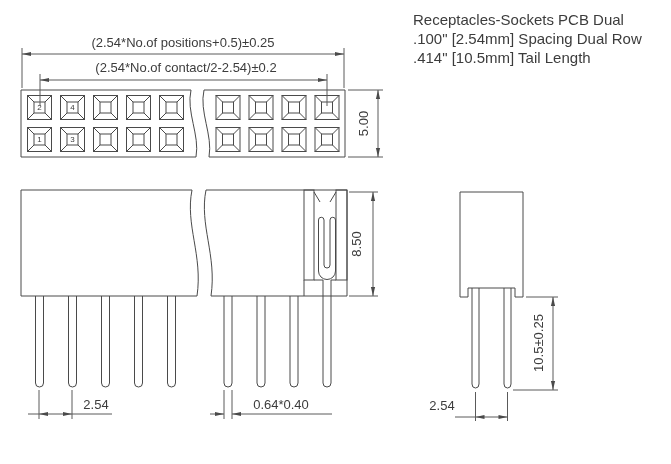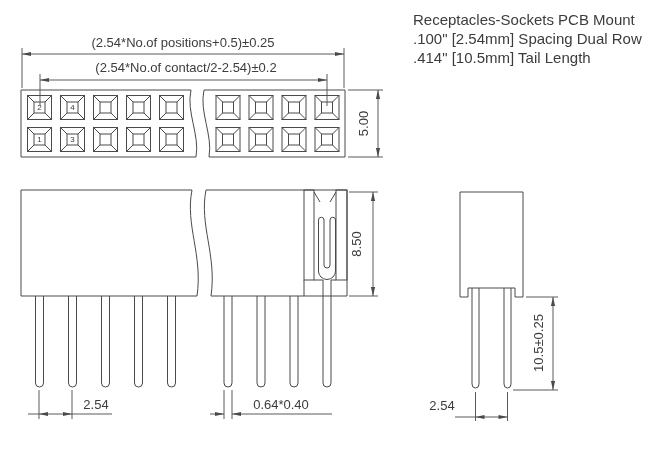--- a/index.html
+++ b/index.html
@@ -17,21 +17,21 @@
   .arrow{fill:#4a4a4a;stroke:none;}
   .dimtxt{font-family:"Liberation Sans", sans-serif;font-size:13px;fill:#3c3c3c;}
   .pinlbl{font-family:"Liberation Sans", sans-serif;font-size:8px;fill:#3c3c3c;}
 </style>
 </head>
 <body>
 
 <div id="stage">
 
   <div id="title-block">
-    <div>Receptacles-Sockets PCB Mount</div>
+    <div>Receptacles-Sockets PCB Dual</div>
     <div>.100" [2.54mm] Spacing Dual Row</div>
     <div>.414" [10.5mm] Tail Length</div>
   </div>
 
   <svg width="671" height="464" viewBox="0 0 671 464">
     <defs>
       <pattern id="hatch" width="5" height="5" patternUnits="userSpaceOnUse" patternTransform="rotate(45)">
         <line x1="0" y1="0" x2="0" y2="5" stroke="#4a4a4a" stroke-width="1"></line>
       </pattern>
     </defs>

